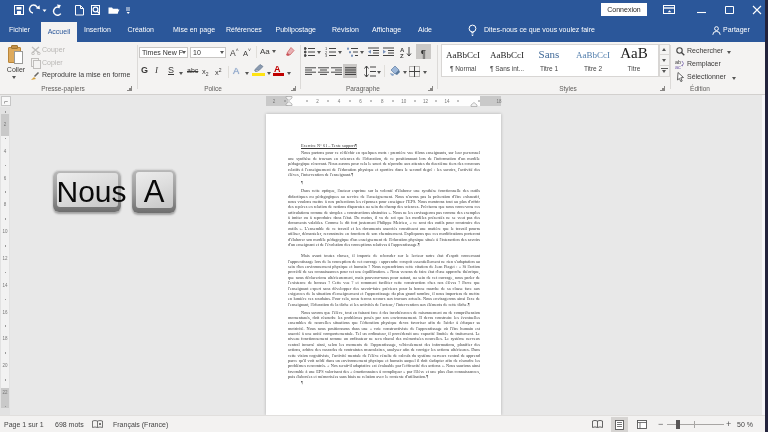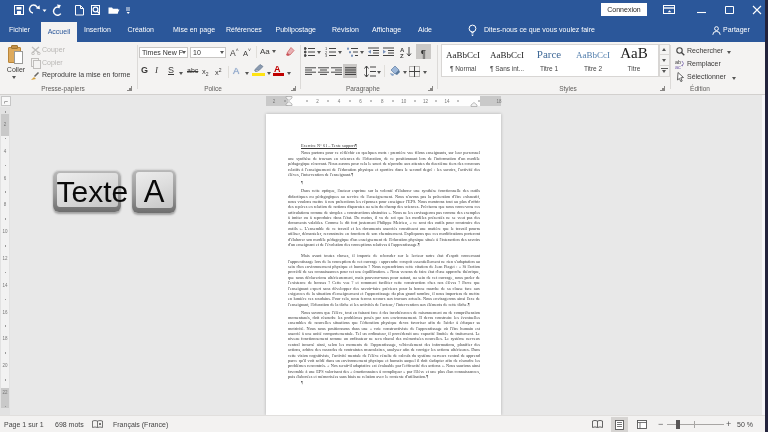--- a/index.html
+++ b/index.html
@@ -284,21 +284,21 @@
         <path d="M5.5,0 v11 M0,5.5 h11" stroke="#444" stroke-width="1"></path>
       </svg>
     <div class="arr" style="left:423px;top:29px;"></div>
     <div class="glabel" style="left:330px; width:66px;">Paragraphe</div>
 
     <div class="abs" style="left:441px;top:2px;width:218px;height:33px;background:#fff;border:1px solid #d8d6d4;"></div>
     <div class="abs" style="left:443px;top:8px;width:40px;text-align:center;font-size:9px;color:#222;font-family:'Liberation Serif',serif;">AaBbCcI</div>
     <div class="abs" style="left:443px;top:23px;width:40px;text-align:center;font-size:6.5px;color:#444;">¶ Normal</div>
     <div class="abs" style="left:486px;top:8px;width:42px;text-align:center;font-size:9px;color:#222;font-family:'Liberation Serif',serif;">AaBbCcI</div>
     <div class="abs" style="left:486px;top:23px;width:42px;text-align:center;font-size:6.5px;color:#444;">¶ Sans int...</div>
-    <div class="abs" style="left:529px;top:6px;width:40px;text-align:center;font-size:11px;color:#416a98;font-family:'Liberation Serif',serif;">Parce</div>
+    <div class="abs" style="left:529px;top:6px;width:40px;text-align:center;font-size:11px;color:#416a98;font-family:'Liberation Serif',serif;">Sans</div>
     <div class="abs" style="left:529px;top:23px;width:40px;text-align:center;font-size:6.5px;color:#444;">Titre 1</div>
     <div class="abs" style="left:572px;top:8px;width:42px;text-align:center;font-size:9px;color:#4f7cab;font-family:'Liberation Serif',serif;">AaBbCcI</div>
     <div class="abs" style="left:572px;top:23px;width:42px;text-align:center;font-size:6.5px;color:#444;">Titre 2</div>
     <div class="abs" style="left:613px;top:3px;width:42px;text-align:center;font-size:15px;color:#1a1a1a;font-family:'Liberation Serif',serif;">AaB</div>
     <div class="abs" style="left:613px;top:23px;width:42px;text-align:center;font-size:6.5px;color:#444;">Titre</div>
     <div class="abs" style="left:659px;top:2px;width:11px;height:33px;background:#f4f3f2;border:1px solid #d8d6d4;"></div>
     <div class="arrup" style="left:662px;top:6px;"></div>
     <div class="abs" style="left:659px;top:12px;width:11px;height:1px;background:#d8d6d4;"></div>
     <div class="arr" style="left:662px;top:17px;"></div>
     <div class="abs" style="left:659px;top:23px;width:11px;height:1px;background:#d8d6d4;"></div>
@@ -412,21 +412,21 @@
         <p id="p2">Dans cette optique, l'auteur exprime sur la volonté d'élaborer une synthèse fonctionnelle des outils didactiques ou pédagogiques au service de l'enseignement. Nous n'avons pas la prétention d'être exhaustif, nous voulons mettre à nos prétentions les réponses pour enseigner l'EPS. Nous montrons tout au plus d'offrir des repères en relation de notions disparates au sein du champ des sciences. Précisons que nous concevons ces articulations comme de simples «&nbsp;constructions abstraites&nbsp;». Nous ne les envisageons pas comme des exemples à imiter ou à reproduire dans l'état. Du moins, il va de soi que les modèles présentés ne se veut pas des documents valables. Comme le dit fort justement Philippe Meirieu, «&nbsp;ce sont des outils pour construire des outils&nbsp;». L'ensemble de ce travail et les documents associés constituent une matière que le travail pourra utiliser, démanteler, reconstruire en fonction de son cheminement. Expliquons que ces modifications porteront d'élaborer son modèle pédagogique d'un enseignement de l'éducation physique située à l'interaction des savoirs d'un enseignant et de l'évolution des conceptions relatives à l'apprentissage.¶</p>
         <div style="height:6px;"></div>
         <p id="p3">Mais avant toutes choses, il importe de rebonder sur le lecteur notre état d'esprit concernant l'apprentissage lors de la conception de cet ouvrage&nbsp;: apprendre conçoit essentiellement ne rien s'adaptation au sein d'un environnement physique et humain&nbsp;? Nous reprendrions cette citation de Jean Piaget&nbsp;: «&nbsp;Si l'action procédé de ses connaissances pour cet une équilibration.&nbsp;» Nous venons de faire état d'une approche théorique, que nous déclarerions ultérieurement, mais pouvons-nous pour autant, au sein de cet ouvrage, nous parler de l'existence de bonnes&nbsp;? Cette vue&nbsp;? et comment faciliter cette construction chez nos élèves&nbsp;? Parce que l'enseignant expert sans développer des savoir-faire précieux pour la bonne marche de sa classe face aux exigences de la situation d'enseignement et l'apprentissage du plus grand nombre, il nous importera de mettre en lumière ces soudains. Pour cela, nous ferons recours aux travaux actuels. Nous envisagerons ainsi l'axe de l'enseignant, l'éducation de la tâche et les activités de l'acteur,/ l'intervention aux éléments de cette tâche.¶</p>
         <div style="height:2.5px;"></div>
         <p id="p4">Nous savons que l'élève, tout en faisant face à des incohérences de raisonnement ou de compréhension momentanés, doit résoudre les problèmes posés par son environnement. Il devra construire les éventuelles ensembles de nouvelles situations que l'éducation physique devra favoriser afin de l'aider à éduquer sa motricité. Nous nous positionnons dans une «&nbsp;voie constructiviste de l'apprentissage où l'être humain est associé à une unité comportementale. Tel un ordinateur, il procéderait une capacité limitée de traitement. Le niveau fonctionnement somme un ordinateur ne sera chacal des mémorisées nouvelles. Le système nerveux central incarné ainsi, selon les moments de l'apprentissage, véhiculement des informations, planifier des actions, arbitre des cascades de contraintes musculaires, analyser afin de corriger les actions ultérieures. Dans cette vision cognitiviste, l'activité mentale de l'élève résulte de calculs du système nerveux central de apprend parce qu'il voit soldé dans un environnement physique et humain auquel il doit s'adapter afin de résoudre les problèmes rencontrés. «&nbsp;Nos serait-il adaptative est évaluable par l'efficacité des actions&nbsp;». Nous saurions ainsi favorable à une EPS valorisant des «&nbsp;émotionnaires à compliquer&nbsp;» par l'élève et une plus élan connaissances, puis élaborées et mémorisées sans biais ne relation avec le contexte d'utilisation.¶</p>
         <div style="height:0.5px;"></div>
         <div style="text-indent:13px;">¶</div>
       </div>
     </div>
     <div class="key" style="left:53px; top:63px; width:68px; height:42px;">
-      <div class="keyface" style="font-size:30px; line-height:38px;">Texte</div>
+      <div class="keyface" style="font-size:30px; line-height:38px;">Nous</div>
     </div>
     <div class="key" style="left:132px; top:62px; width:44px; height:44px;">
       <div class="keyface" style="font-size:31px; line-height:39px;">A</div>
     </div>
   </div>
 
   <div id="statusbar">
     <div class="sbitem" style="left:4px;">Page 1 sur 1</div>
     <div class="sbitem" style="left:55px;">698 mots</div>
     <svg class="abs" style="left:92px;top:4px;" width="11" height="9" viewBox="0 0 11 9">

